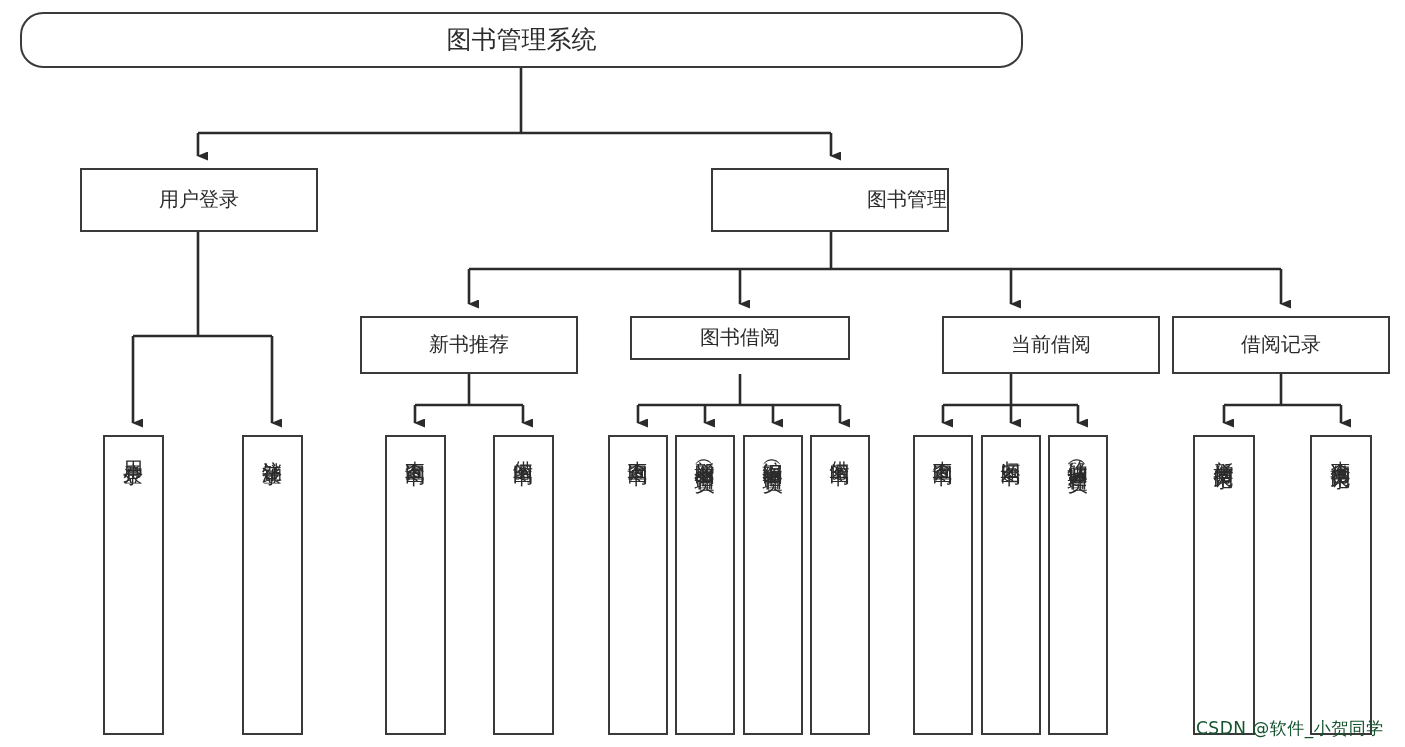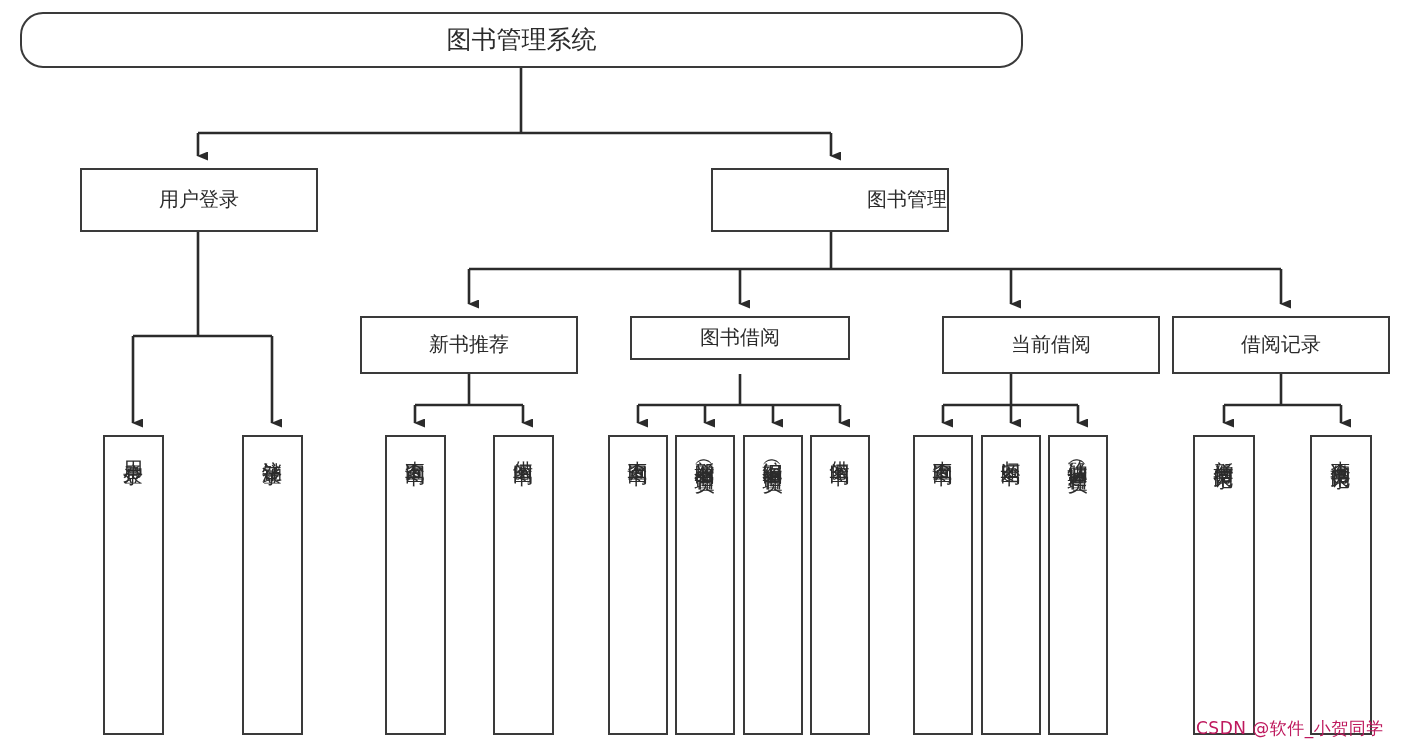--- a/index.html
+++ b/index.html
@@ -62,21 +62,21 @@
   .node.leaf .label {
     writing-mode: vertical-rl;
     text-orientation: upright;
     letter-spacing: 2px;
     line-height: 1;
     max-height: 100%;
   }
   .watermark {
     position: absolute;
     font-size: 17px;
-    color: #be185d;
+    color: #14532d;
     letter-spacing: 0.5px;
     white-space: nowrap;
     user-select: none;
   }
 </style>
 </head>
 <body>
 
 <div id="diagram">
 

